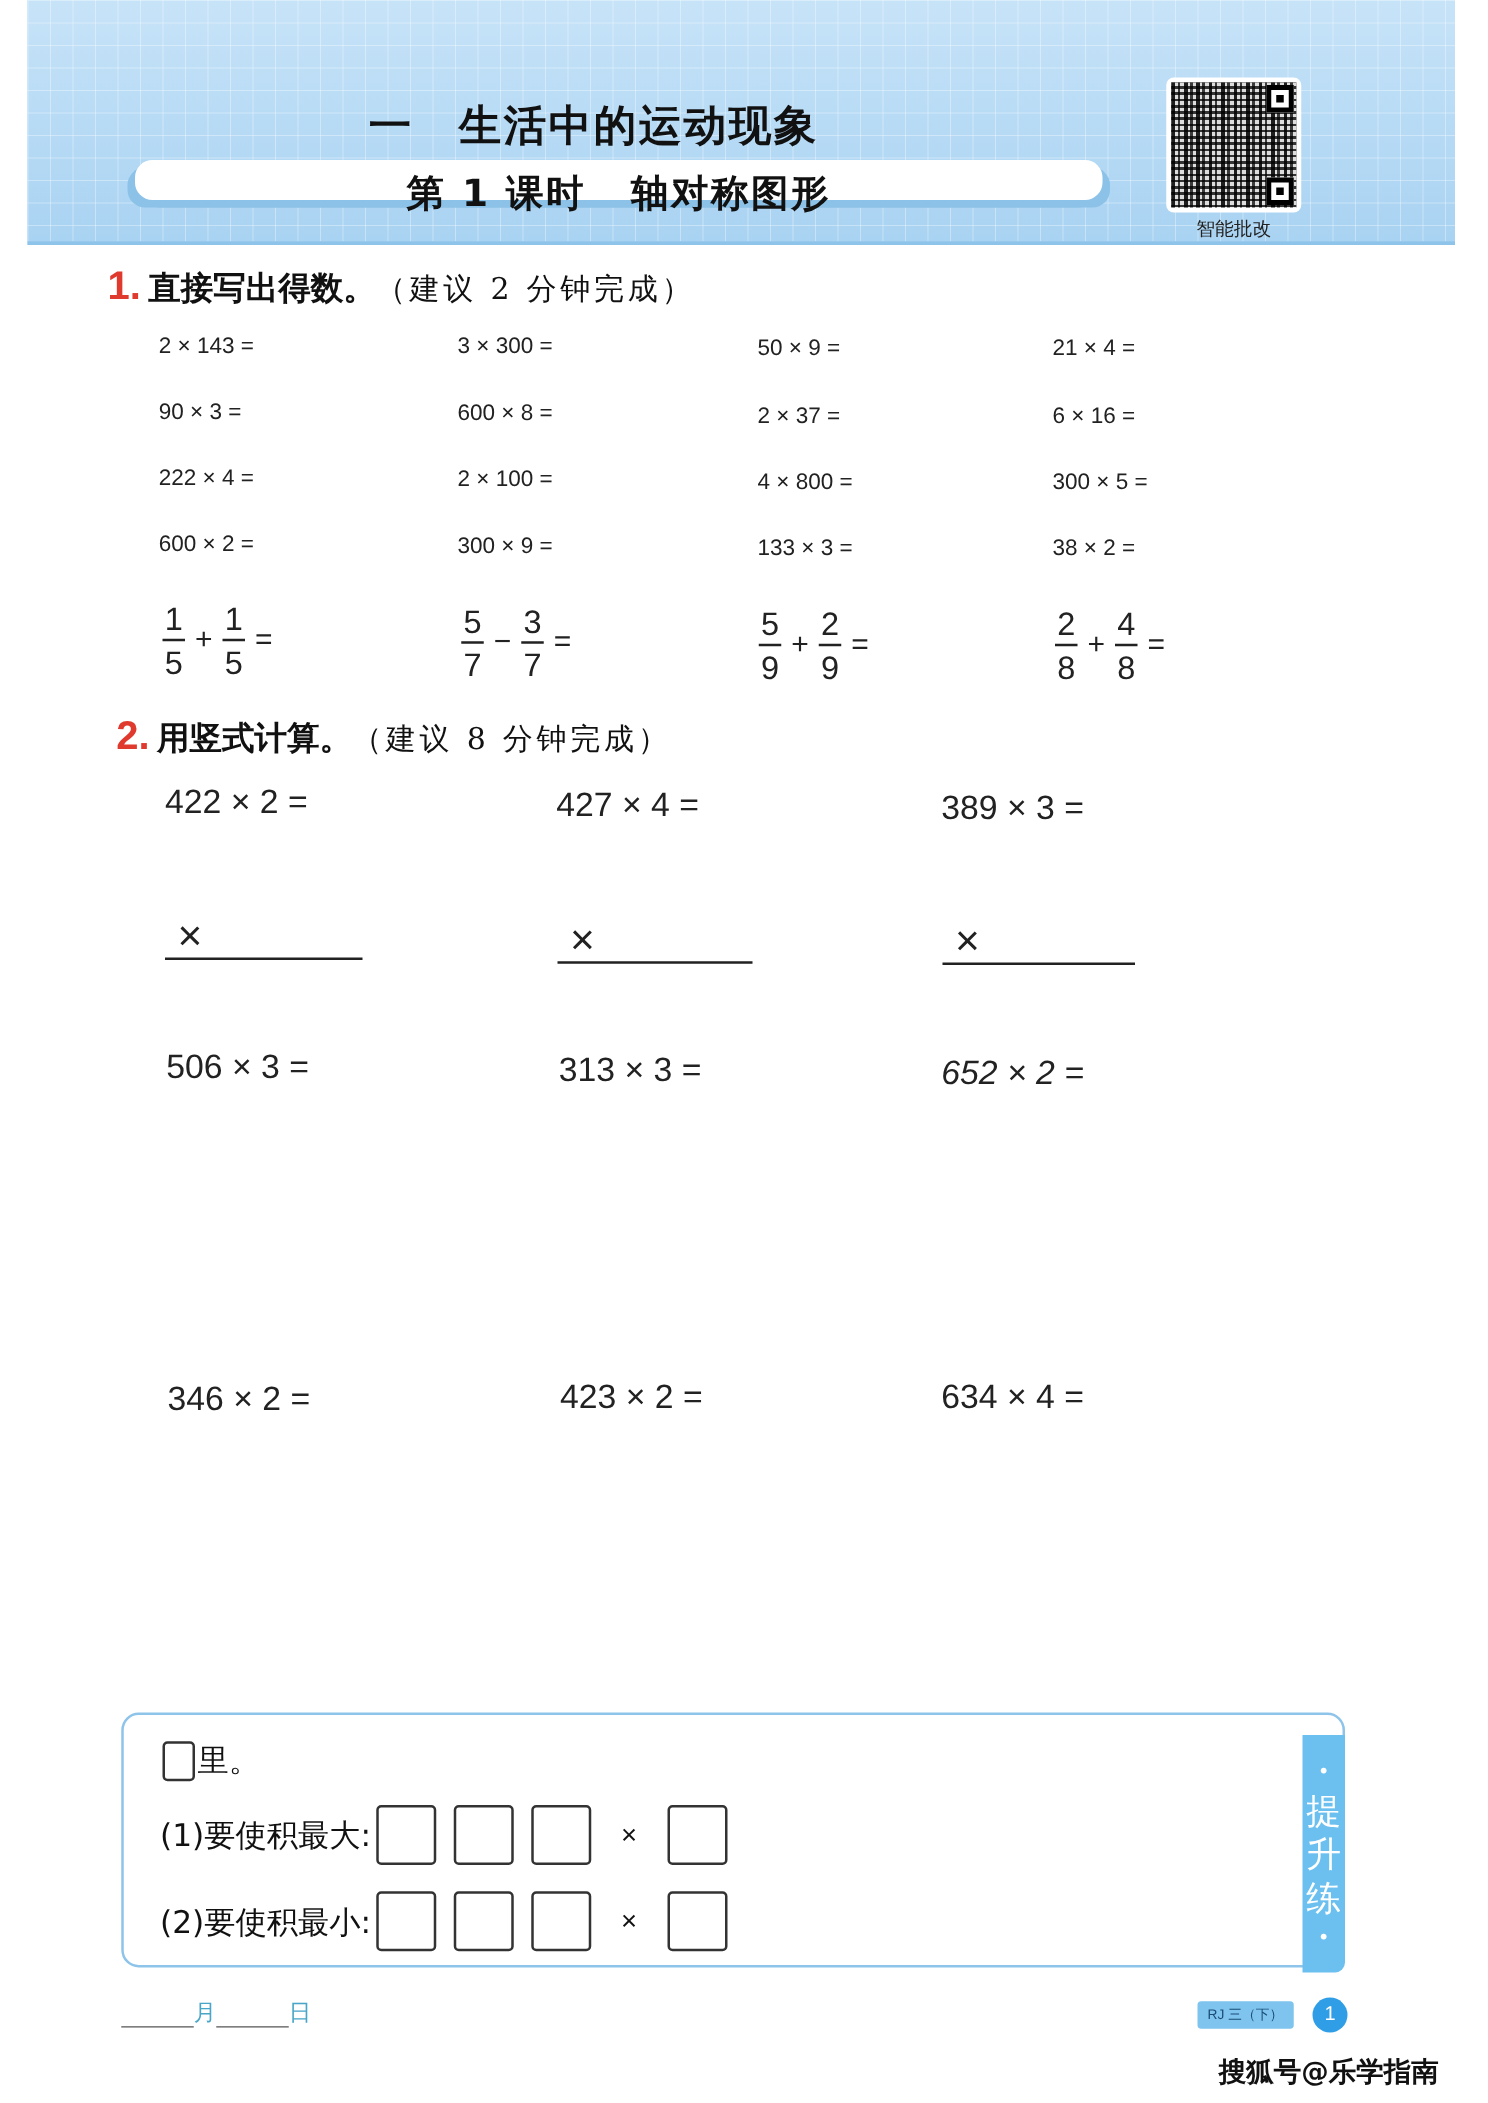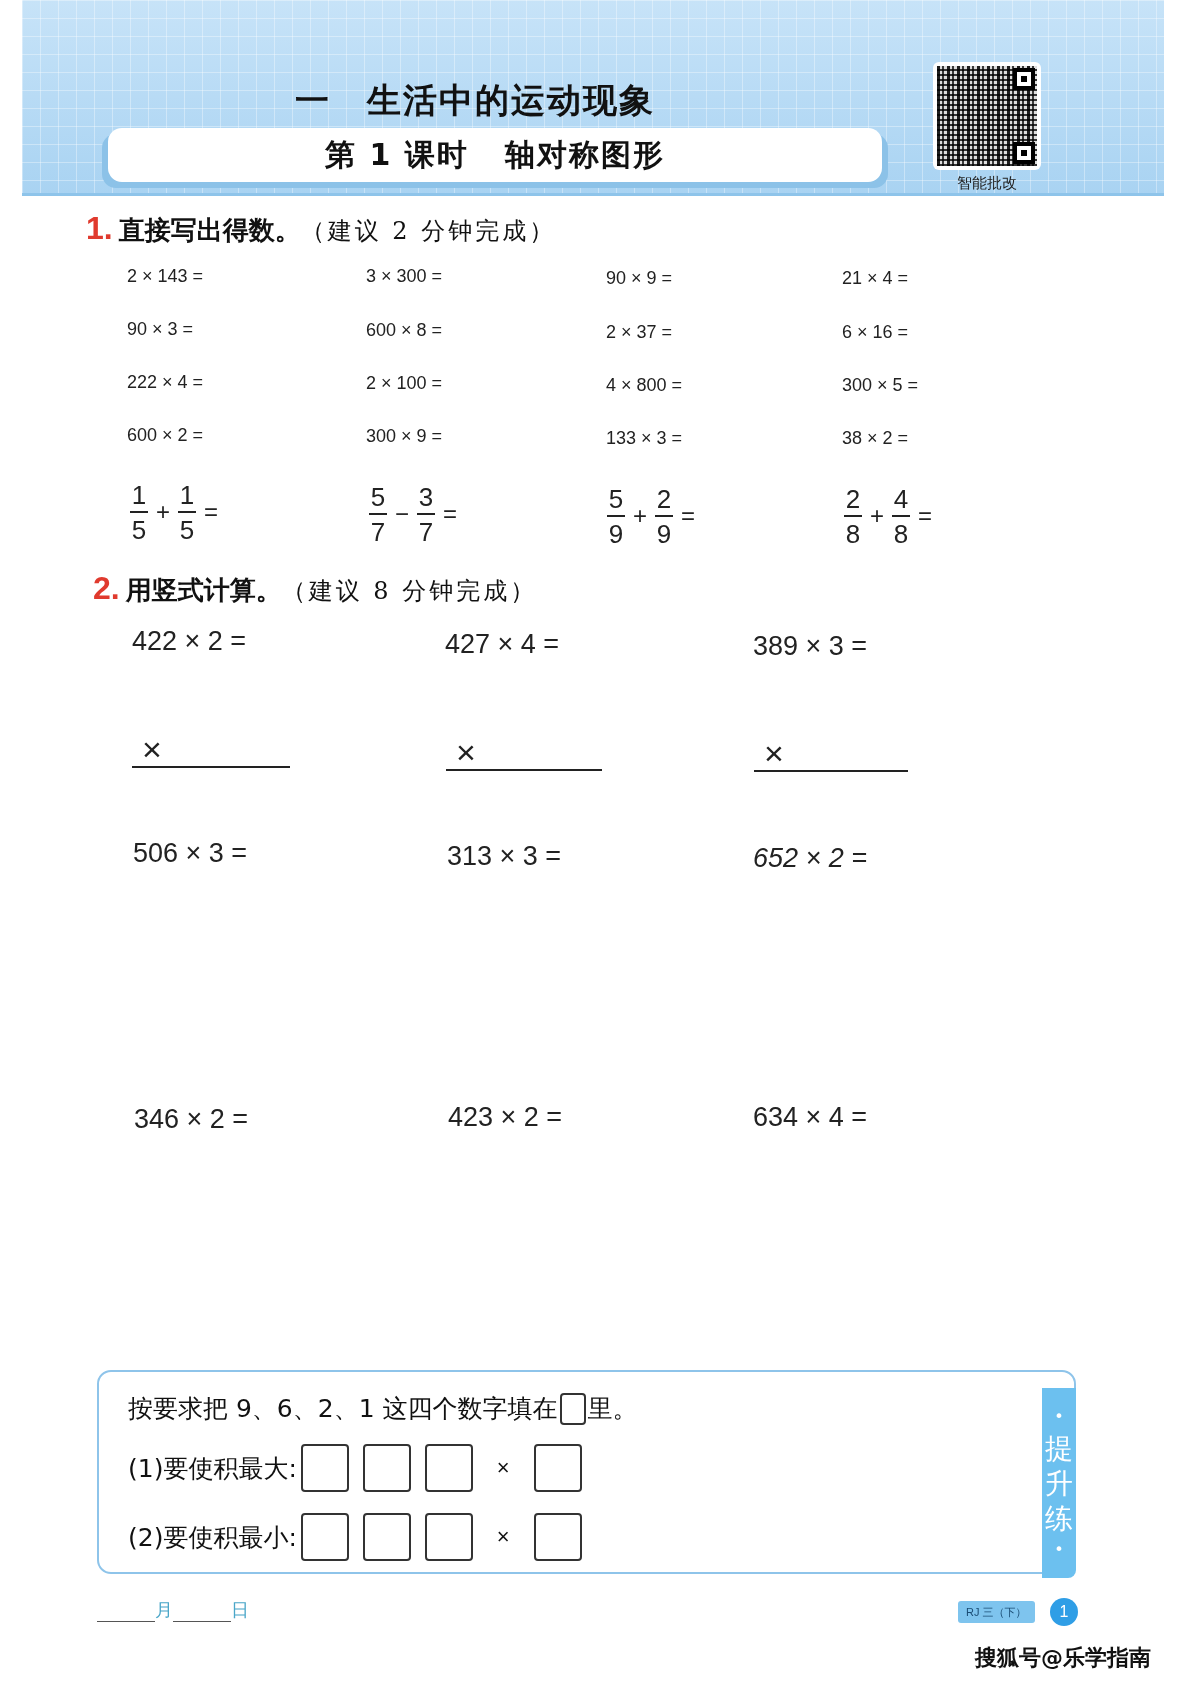--- a/index.html
+++ b/index.html
@@ -16,21 +16,21 @@
         linear-gradient(180deg, #c7e3f8 0%, #a9d3f2 100%);
       background-size: 18px 18px, 18px 18px, 100% 100%;
       border-bottom: 3px solid #8ec4ea;
     }
     .unit-title {
       position: absolute; left: 295px; top: 78px; font-size: 34px; font-weight: bold;
       color: #111; letter-spacing: 2px; font-family: "DejaVu Sans", sans-serif;
     }
     .unit-num { margin-right: 36px; }
     .lesson-pill {
-      position: absolute; left: 108px; top: 128px; width: 774px; height: 54px;
+      position: absolute; left: 108px; top: 128px; width: 774px; height: 32px;
       background: #ffffff; border-radius: 14px;
       box-shadow: -6px 6px 0 #8cc2e8, 6px 6px 0 #8cc2e8;
     }
     .lesson-title {
       position: absolute; left: 0; right: 0; top: 7px; text-align: center;
       font-size: 30px; font-weight: bold; color: #111; letter-spacing: 2px;
     }
     .lesson-title .lesson-topic { margin-left: 36px; }
 
     .qr-box {
@@ -137,21 +137,21 @@
   </div>
 </div>
 <div class="qr-label">智能批改</div>
 
 <div class="section-head" style="left:86px;top:210px;">
   <span class="section-num">1.</span><span>直接写出得数。</span><span class="section-hint">（建议 2 分钟完成）</span>
 </div>
 
 <div class="expr" style="left:127px;top:266px;">2 × 143 =</div>
 <div class="expr" style="left:366px;top:266px;">3 × 300 =</div>
-<div class="expr" style="left:606px;top:268px;">90 × 9 =</div>
+<div class="expr" style="left:606px;top:268px;">50 × 9 =</div>
 <div class="expr" style="left:842px;top:268px;">21 × 4 =</div>
 
 <div class="expr" style="left:127px;top:319px;">90 × 3 =</div>
 <div class="expr" style="left:366px;top:320px;">600 × 8 =</div>
 <div class="expr" style="left:606px;top:322px;">2 × 37 =</div>
 <div class="expr" style="left:842px;top:322px;">6 × 16 =</div>
 
 <div class="expr" style="left:127px;top:372px;">222 × 4 =</div>
 <div class="expr" style="left:366px;top:373px;">2 × 100 =</div>
 <div class="expr" style="left:606px;top:375px;">4 × 800 =</div>
@@ -245,21 +245,20 @@
 <div class="challenge"></div>
 <div class="challenge-tab">
   <span class="dot">•</span>
   <span>提</span>
   <span>升</span>
   <span>练</span>
   <span class="dot">•</span>
 </div>
 
 <div class="ch-text" style="left:128px;top:1392px;">
-  <span>按要求把 9、6、2、1 这四个数字填在</span>
   <span class="inline-box"></span>
   <span>里。</span>
 </div>
 
 <div class="ch-text" style="left:128px;top:1444px;justify-content:space-between;">
   <span style="margin-right:4px;">(1)要使积最大:</span>
   <span class="answer-box"></span>
   <span class="answer-box"></span>
   <span class="answer-box"></span>
   <span class="times-sm">×</span>

